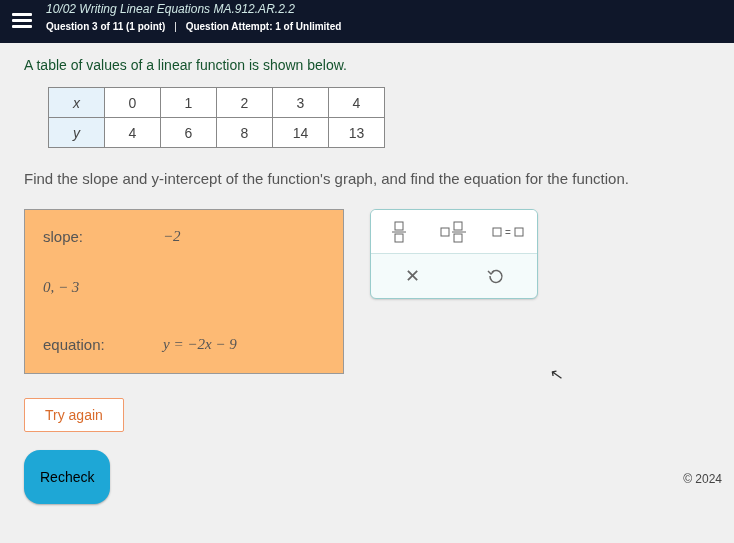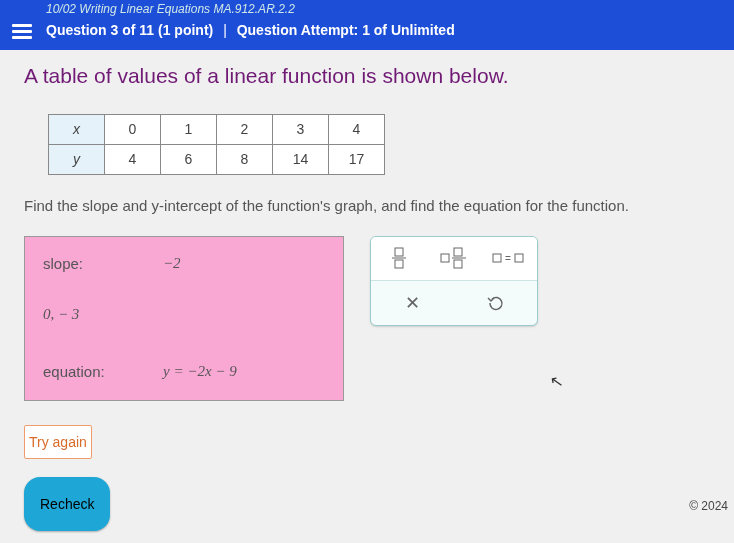--- a/index.html
+++ b/index.html
@@ -5,49 +5,49 @@
   * { box-sizing: border-box; margin: 0; padding: 0; }
   body {
     font-family: Arial, Helvetica, sans-serif;
     background: #f0f0f0;
     width: 734px;
     height: 543px;
     overflow: hidden;
     position: relative;
   }
   .topbar {
-    background: #1d4ed8;
+    background: #0f172a;
     color: #fff;
     padding: 0 12px 8px 12px;
     display: flex;
-    align-items: flex-end;
+    align-items: center;
     gap: 14px;
   }
   .hamburger {
     padding-top: 6px;
     cursor: pointer;
   }
   .hamburger span {
     display: block;
     width: 20px;
     height: 3px;
     background: #fff;
     margin: 3px 0;
     border-radius: 1px;
   }
   .top-text { padding-top: 0; font-size: 13px; line-height: 1.6; }
   .assign { color: #cfe8e5; font-style: italic; font-size: 12px;}
-  .qline { font-weight: bold; font-size: 14px; }
+  .qline { font-weight: bold; font-size: 10px; }
   .qline .sep { margin: 0 6px; font-weight: normal; }
   .content {
     padding: 14px 0 0 24px;
     color: #444;
     position: relative;
   }
-  .prompt1 { font-size: 21px; margin-bottom: 26px; color: #701a75;}
+  .prompt1 { font-size: 14px; margin-bottom: 14px; color: #14532d;}
   table.valtab {
     border-collapse: collapse;
     margin-left: 24px;
     margin-bottom: 22px;
   }
   table.valtab td {
     border: 1px solid #888;
     width: 56px;
     height: 30px;
     text-align: center;
@@ -57,21 +57,21 @@
   table.valtab td.hdr {
     background: #e6f2fa;
     font-style: italic;
   }
   .prompt2 { font-size: 15px; margin-bottom: 22px; color: #555;}
   .workrow { display: flex; gap: 26px; align-items: flex-start; }
   .answerbox {
     border: 1px solid #999;
     width: 320px;
     padding: 18px 18px 14px 18px;
-    background: #f9a8d4;
+    background: #fdba74;
   }
   .arow { display: flex; align-items: center; margin-bottom: 34px; font-size: 15px; color:#555;}
   .arow:last-child { margin-bottom: 6px; margin-top: 40px; }
   .alabel { width: 120px; }
   .aval { font-family: "Times New Roman", serif; font-style: italic; }
   .palette {
     border: 1px solid #9cc;
     border-radius: 6px;
     background: #f4fbfb;
     width: 168px;
@@ -94,41 +94,41 @@
     color:#333;
     cursor:pointer;
     height:100%;
   }
   .pcell svg { display:block; }
   .btns { margin-top: 24px; }
   .tryagain {
     border: 1.5px solid #f29b6c;
     background: #fff;
     color: #d96b2b;
-    padding: 8px 4px;
+    padding: 8px 20px;
     border-radius: 2px;
     font-size: 14px;
     cursor: pointer;
     display: inline-block;
     margin-bottom: 18px;
   }
   .recheck {
     background: #1ea7d6;
     color: #000000;
     padding: 19px 16px;
     border-radius: 16px;
     font-size: 14px;
     cursor: pointer;
     display: inline-block;
     border:none;
     box-shadow: 0 1px 2px #aaa;
   }
   .copyright {
     position:absolute;
-    right: 6px;
+    right: 12px;
     bottom: 18px;
     font-size: 12px;
     color:#444;
   }
   .cursor-arrow {
     position:absolute;
     left: 550px;
     top: 322px;
     font-size: 16px;
     color:#333;
@@ -166,21 +166,21 @@
       <td>2</td>
       <td>3</td>
       <td>4</td>
     </tr>
     <tr>
       <td class="hdr">y</td>
       <td>4</td>
       <td>6</td>
       <td>8</td>
       <td>14</td>
-      <td>17</td>
+      <td>13</td>
     </tr>
   </tbody>
     </table>
 
   <div class="prompt2">Find the slope and y-intercept of the function's graph, and find the equation for the function.</div>
 
   <div class="workrow">
     <div class="answerbox">
       <div class="arow">
         <div class="alabel">slope:</div>

